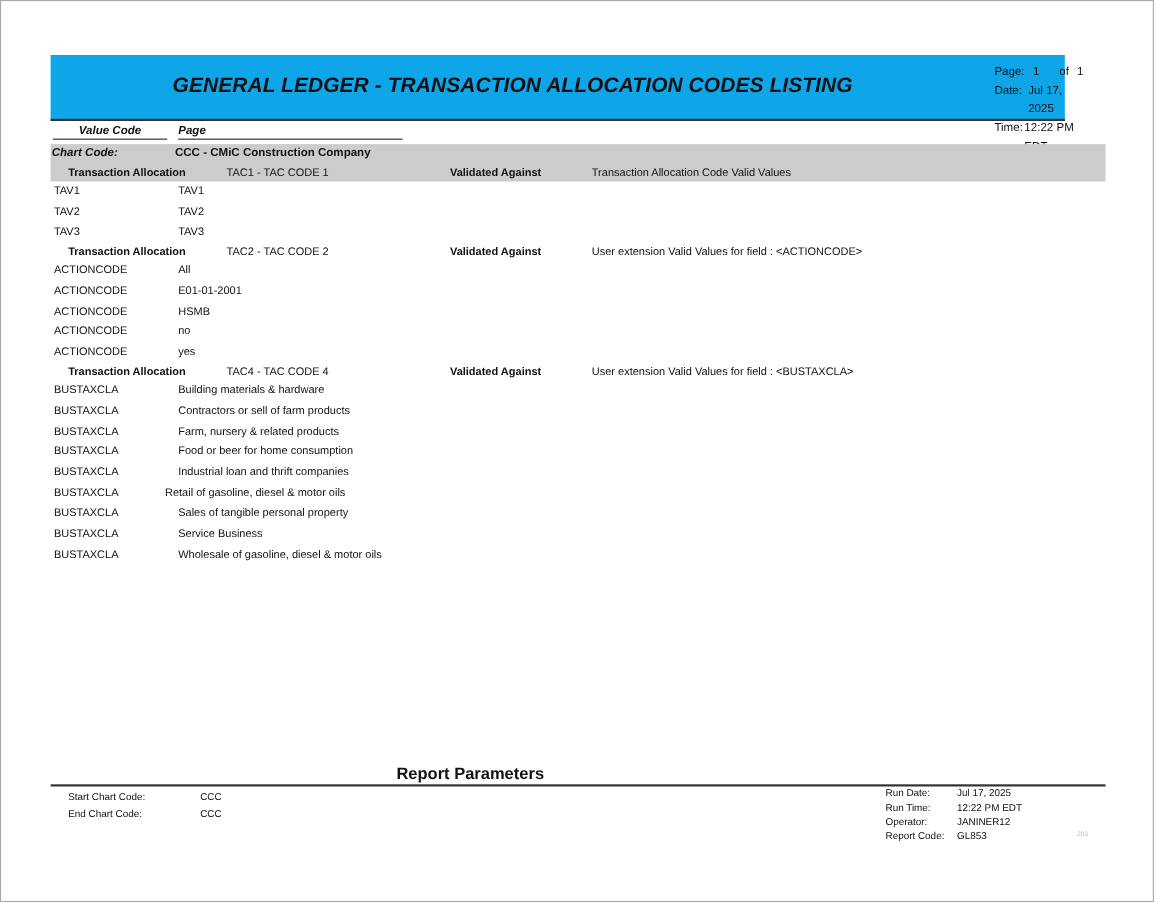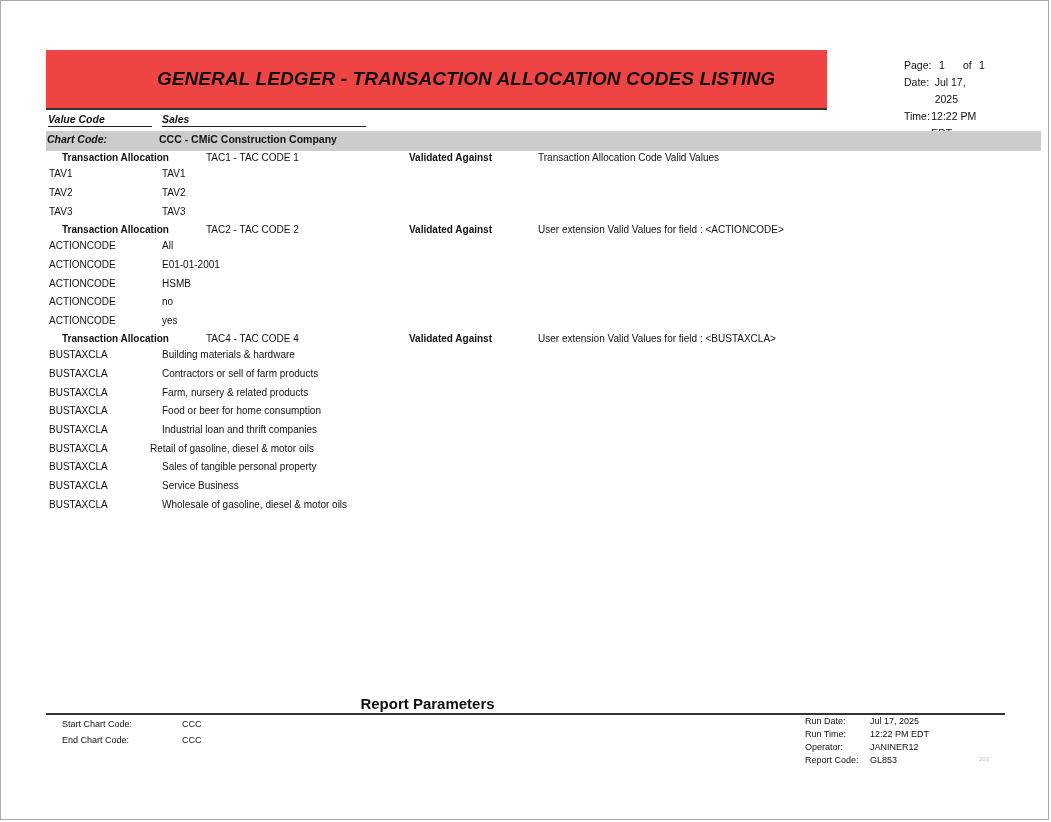--- a/index.html
+++ b/index.html
@@ -9,37 +9,37 @@
     font-family: "Liberation Sans", sans-serif;
     color: #111;
   }
   .page-frame {
     position: absolute; left: 0; top: 0; width: 1049px; height: 820px;
     border-top: 1px solid #a8a8a8; border-left: 1px solid #a8a8a8;
     border-right: 1px solid #a8a8a8; border-bottom: 1px solid #a8a8a8;
     box-sizing: border-box;
   }
   .header-band {
-    position: absolute; left: 46px; top: 50px; width: 781px; height: 58px;
-    background: #ef4444; border-bottom: 2px solid #333;
+    position: absolute; left: 46px; top: 50px; width: 922px; height: 58px;
+    background: #0ea5e9; border-bottom: 2px solid #333;
   }
   .report-title {
     position: absolute; left: 0; width: 840px; top: 18px; text-align: center;
     font-size: 19px; font-weight: bold; font-style: italic; letter-spacing: 0.1px;
   }
   .meta {
     position: absolute; left: 844px; top: 7px; font-size: 10.5px; line-height: 17px;
   }
   .meta .row { display: flex; }
   .meta .lbl { width: 35px; margin-left: 14px; }
   .col-headers { position: absolute; top: 113px; left: 46px; font-size: 10.5px; font-weight: bold; font-style: italic; }
   .col-h { position: absolute; top: 0; border-bottom: 1px solid #222; padding-bottom: 0px; height: 13px; }
   .chart-band {
-    position: absolute; left: 46px; top: 131px; width: 959px; height: 20px;
-    background: #cccccc; font-size: 10.5px; font-weight: bold; line-height: 15px; padding-left: 36px;
+    position: absolute; left: 46px; top: 131px; width: 959px; height: 34px;
+    background: #cccccc; font-size: 10.5px; font-weight: bold; line-height: 15px;
   }
   .chart-band .lbl { position: absolute; left: 1px; top: 1px; font-style: italic; }
   .chart-band .val { position: absolute; left: 113px; top: 1px; }
   .row-line { position: absolute; font-size: 10px; white-space: nowrap; }
   .bold { font-weight: bold; }
   .section-title { font-size: 15px; font-weight: bold; position: absolute; left: 0; width: 855px; text-align: center; top: 695px; }
   .footer-rule { position: absolute; left: 46px; top: 713px; width: 959px; border-top: 2px solid #333; }
   .param { position: absolute; font-size: 9px; white-space: nowrap; }
   .tiny { position: absolute; font-size: 6px; color: #bbb; }
 </style>
@@ -62,22 +62,22 @@
       <span>Jul 17, 2025</span>
     </div>
     <div class="row">
       <span class="lbl">Time:</span>
       <span>12:22 PM EDT</span>
     </div>
   </div>
 </div>
 
 <div class="col-headers">
-  <div class="col-h" style="left:2px; width:104px;">Value Code</div>
-  <div class="col-h" style="left:116px; width:204px;">Sales</div>
+  <div class="col-h" style="left:2px; width:104px;text-align:center;">Value Code</div>
+  <div class="col-h" style="left:116px; width:204px;">Page</div>
 </div>
 
 <div class="chart-band">
   <span class="lbl">Chart Code:</span>
   <span class="val">CCC - CMiC Construction Company</span>
 </div>
 
 <div>
   <div class="row-line bold" style="left:62px; top:152px;">Transaction Allocation</div>
   <div class="row-line" style="left:206px; top:152px;">TAC1 - TAC CODE 1</div>

